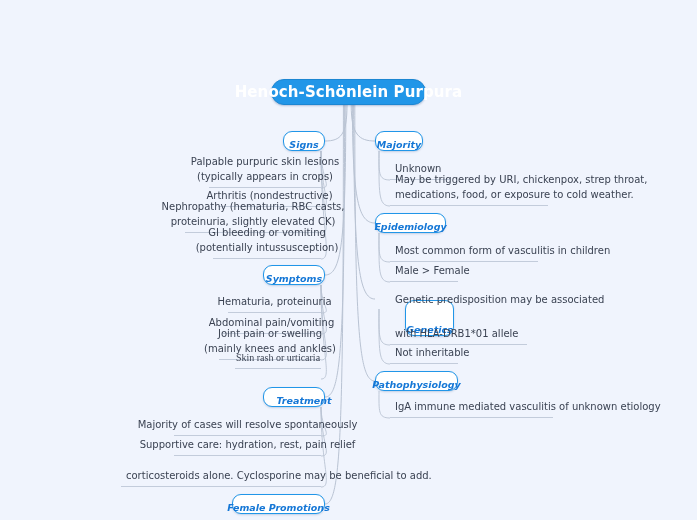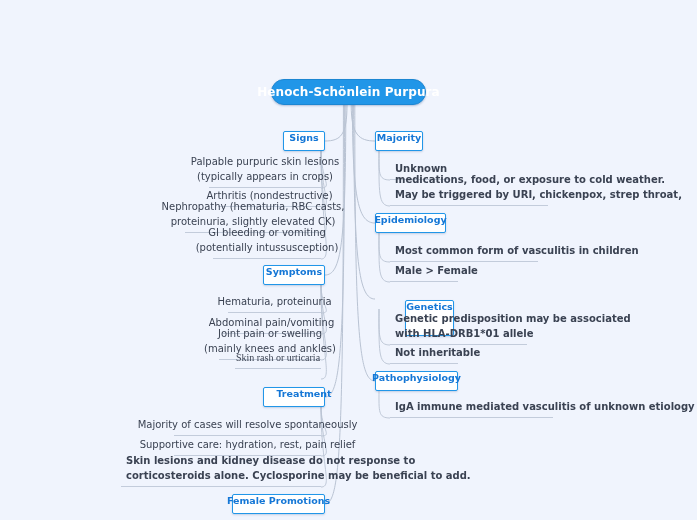--- a/index.html
+++ b/index.html
@@ -31,56 +31,57 @@
     position: absolute;
     box-sizing: border-box;
   }
   
   .root {
     background: #2196e8;
     border: 1px solid #1c86d2;
     border-radius: 13px;
     color: #ffffff;
     font-weight: bold;
-    font-size: 12px;
+    font-size: 15px;
     letter-spacing: .1px;
     display: flex;
     align-items: center;
     justify-content: center;
     box-shadow: 0 1px 2px rgba(40,80,140,.30);
     white-space: nowrap;
   }
   
   .branch {
     background: #ffffff;
     border: 1.5px solid #2196e8;
-    border-radius: 2px;
+    border-radius: 9px;
     color: #1577d6;
     font-weight: bold;
     font-size: 9.5px;
     display: flex;
-    align-items: flex-start;
+    align-items: flex-end;
     justify-content: center;
     box-shadow: 0 1px 2px rgba(40,80,140,.22);
     white-space: nowrap;
+    font-style: italic;
   }
   
   .leaf {
     color: #3a4252;
     font-size: 10px;
     line-height: 1.55;
     padding: 2px 5px 2.5px 5px;
     border-bottom: 0.8px solid #c3ccdb;
     background: transparent;
     display: flex;
     flex-direction: column;
     justify-content: flex-end;
   }
   .leaf.center { align-items: center; text-align: center; }
-  .leaf.left   { align-items: flex-start; text-align: left; font-weight: bold; }
+  .leaf.left   { align-items: flex-start; text-align: left; }
   .leaf .ln { display: block; white-space: nowrap; }
 </style>
 </head>
 <body>
 
 <div id="canvas">
   <svg id="edges" viewBox="0 0 697 520" width="697" height="520">
       <path d="M 347 105 C 347 134.52, 341 141, 325 141" fill="none" stroke="#b9c3d3" stroke-width="1"></path>
       <path d="M 321 151 C 321 178.75, 333 188, 321 188" fill="none" stroke="#b9c3d3" stroke-width="0.9"></path>
       <path d="M 321 151 C 321 193, 333 207, 321 207" fill="none" stroke="#b9c3d3" stroke-width="0.9"></path>
@@ -148,49 +149,48 @@
     <div class="node branch" style="left: 263px; top: 387px; width: 62px; height: 20px; padding-left: 20px;">
       <span>Treatment</span>
     </div>
     <div class="node leaf center" style="left: 174px; top: 423px; width: 147px; height: 13px;">
       <span class="ln">Majority of cases will resolve spontaneously</span>
     </div>
     <div class="node leaf center" style="left: 174px; top: 443px; width: 147px; height: 13px; text-align: center;">
       <span class="ln">Supportive care: hydration, rest, pain relief</span>
     </div>
     <div class="node leaf left" style="left: 121px; top: 461px; width: 200px; height: 26px;">
-      <span class="ln">Skin lesions and kidney disease do not response to</span>
       <span class="ln">corticosteroids alone. Cyclosporine may be beneficial to add.</span>
     </div>
     <div class="node branch" style="left: 232px; top: 494px; width: 93px; height: 20px;">
       <span>Female Promotions</span>
     </div>
     <div class="node branch" style="left: 375px; top: 131px; width: 48px; height: 20px;">
       <span>Majority</span>
     </div>
     <div class="node leaf left" style="left: 390px; top: 167px; width: 60px; height: 13px;">
       <span class="ln">Unknown</span>
     </div>
     <div class="node leaf left" style="left: 390px; top: 186px; width: 158px; height: 20px;">
+      <span class="ln">May be triggered by URI, chickenpox, strep throat,</span>
       <span class="ln">medications, food, or exposure to cold weather.</span>
-      <span class="ln">May be triggered by URI, chickenpox, strep throat,</span>
     </div>
     <div class="node branch" style="left: 375px; top: 213px; width: 71px; height: 20px;">
       <span>Epidemiology</span>
     </div>
     <div class="node leaf left" style="left: 390px; top: 249px; width: 148px; height: 13px;">
       <span class="ln">Most common form of vasculitis in children</span>
     </div>
     <div class="node leaf left" style="left: 390px; top: 269px; width: 68px; height: 13px;">
       <span class="ln">Male &gt; Female</span>
     </div>
     <div class="node branch" style="left: 375px; top: 300px; width: 49px; height: 36px; margin-left: 30px;">
       <span>Genetics</span>
     </div>
-    <div class="node leaf left" style="left: 390px; top: 325px; width: 137px; height: 20px;">
+    <div class="node leaf left" style="left: 390px; top: 325px; width: 137px; height: 20px; gap: 19px;">
       <span class="ln">Genetic predisposition may be associated</span>
       <span class="ln">with HLA-DRB1*01 allele</span>
     </div>
     <div class="node leaf left" style="left: 390px; top: 351px; width: 68px; height: 13px;">
       <span class="ln">Not inheritable</span>
     </div>
     <div class="node branch" style="left: 375px; top: 371px; width: 83px; height: 20px;">
       <span>Pathophysiology</span>
     </div>
     <div class="node leaf left" style="left: 390px; top: 405px; width: 163px; height: 13px;">

